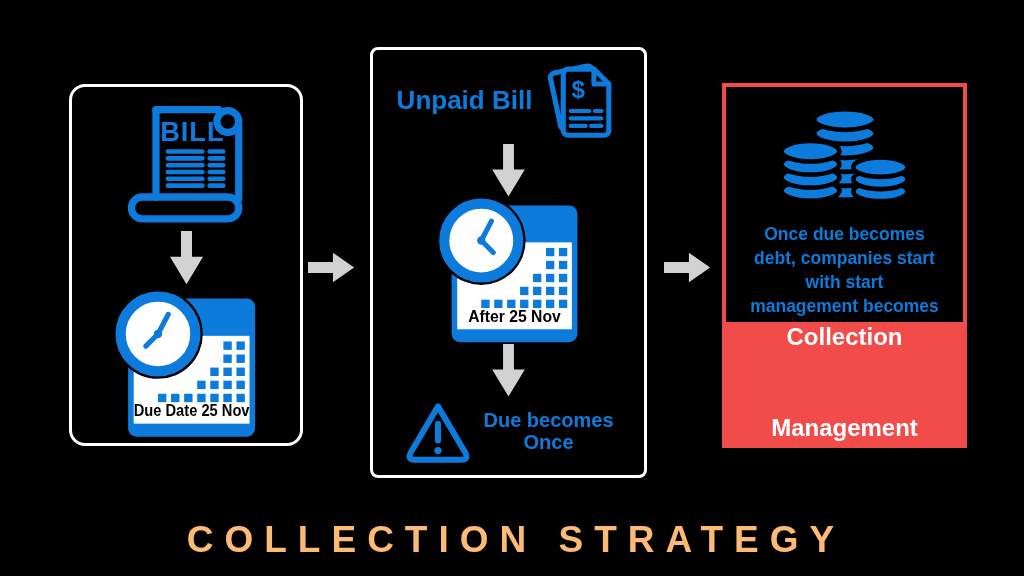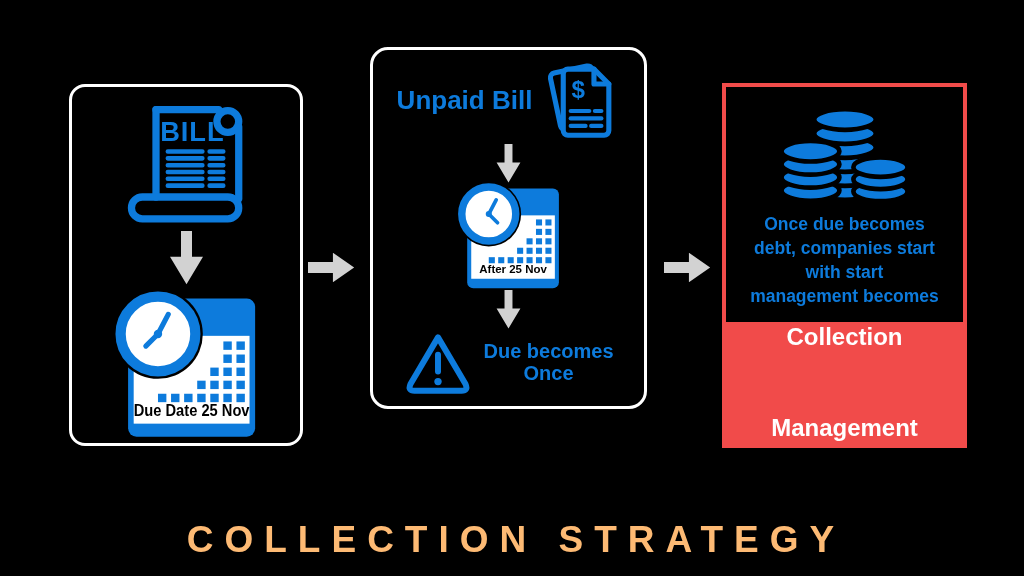--- a/index.html
+++ b/index.html
@@ -8,36 +8,36 @@
     background:var(--background,#000);
     font-family:"Liberation Sans", sans-serif;
   }
   .panel {
     position:absolute; box-sizing:border-box;
     display:flex; flex-direction:column; align-items:center;
   }
   .panel-left  { left:69px;  top:84px; width:234px; height:362px;
                  border:3px solid var(--panel-border,#fff); border-radius:16px;
                  justify-content:space-between; padding:10px 10px 4px; }
-  .panel-mid   { left:370px; top:47px; width:277px; height:362px;
-                 border:3px solid var(--panel-border,#fff); border-radius:18px;
+  .panel-mid   { left:370px; top:47px; width:277px; height:431px;
+                 border:3px solid var(--panel-border,#fff); border-radius:8px;
                  justify-content:space-between; padding:6px 0 12px; }
   .panel-right { left:722px; top:83px; width:245px; height:365px;
                  border:4px solid var(--accent-red,#f14b4a); background:#000; }
   .right-top    { flex:1; width:100%; display:flex; flex-direction:column; align-items:center; }
   .right-bottom { width:100%; height:122px; background:var(--accent-red,#f14b4a);
                   display:flex; flex-direction:column; justify-content:space-between;
                   text-align:center; color:#fff; font-size:24px; font-weight:bold; line-height:1.28; }
   .unpaid-row  { display:flex; align-items:center; gap:8px; margin-top:2px; }
   .heading     { color:var(--accent-blue,#0d7bdc); font-weight:bold; font-size:26px; }
   .warning-row { display:flex; align-items:center; gap:10px; }
   .warning-text{ color:var(--accent-blue,#0d7bdc); font-weight:bold; font-size:20px;
                  line-height:1.1; text-align:center; }
   .desc { color:var(--accent-blue,#0d7bdc); font-weight:bold; font-size:17.5px;
-          line-height:1.38; text-align:center; margin-top:8px; }
+          line-height:1.38; text-align:center; margin-top:18px; }
   .page-title { position:absolute; left:8px; right:0; top:519px; margin:0; text-align:center;
                 color:#fdba74; font-size:37px; font-weight:bold; letter-spacing:11px; }
   
   .arrow-right { position:absolute; width:48px; height:37px; fill:var(--arrow-gray,#d2d2d2); }
   .arrow-r1 { left:308px; top:249px; } .arrow-r2 { left:664px; top:249px; }
   .arrow-down { width:37px; height:55px; fill:var(--arrow-gray,#d2d2d2); }
   
   svg text { font-family:"Liberation Sans", sans-serif; }
   .stroke-blue { stroke:var(--accent-blue,#0d7bdc); fill:none; stroke-linecap:round; stroke-linejoin:round; }
   .bill-outline { stroke-width:8; }

